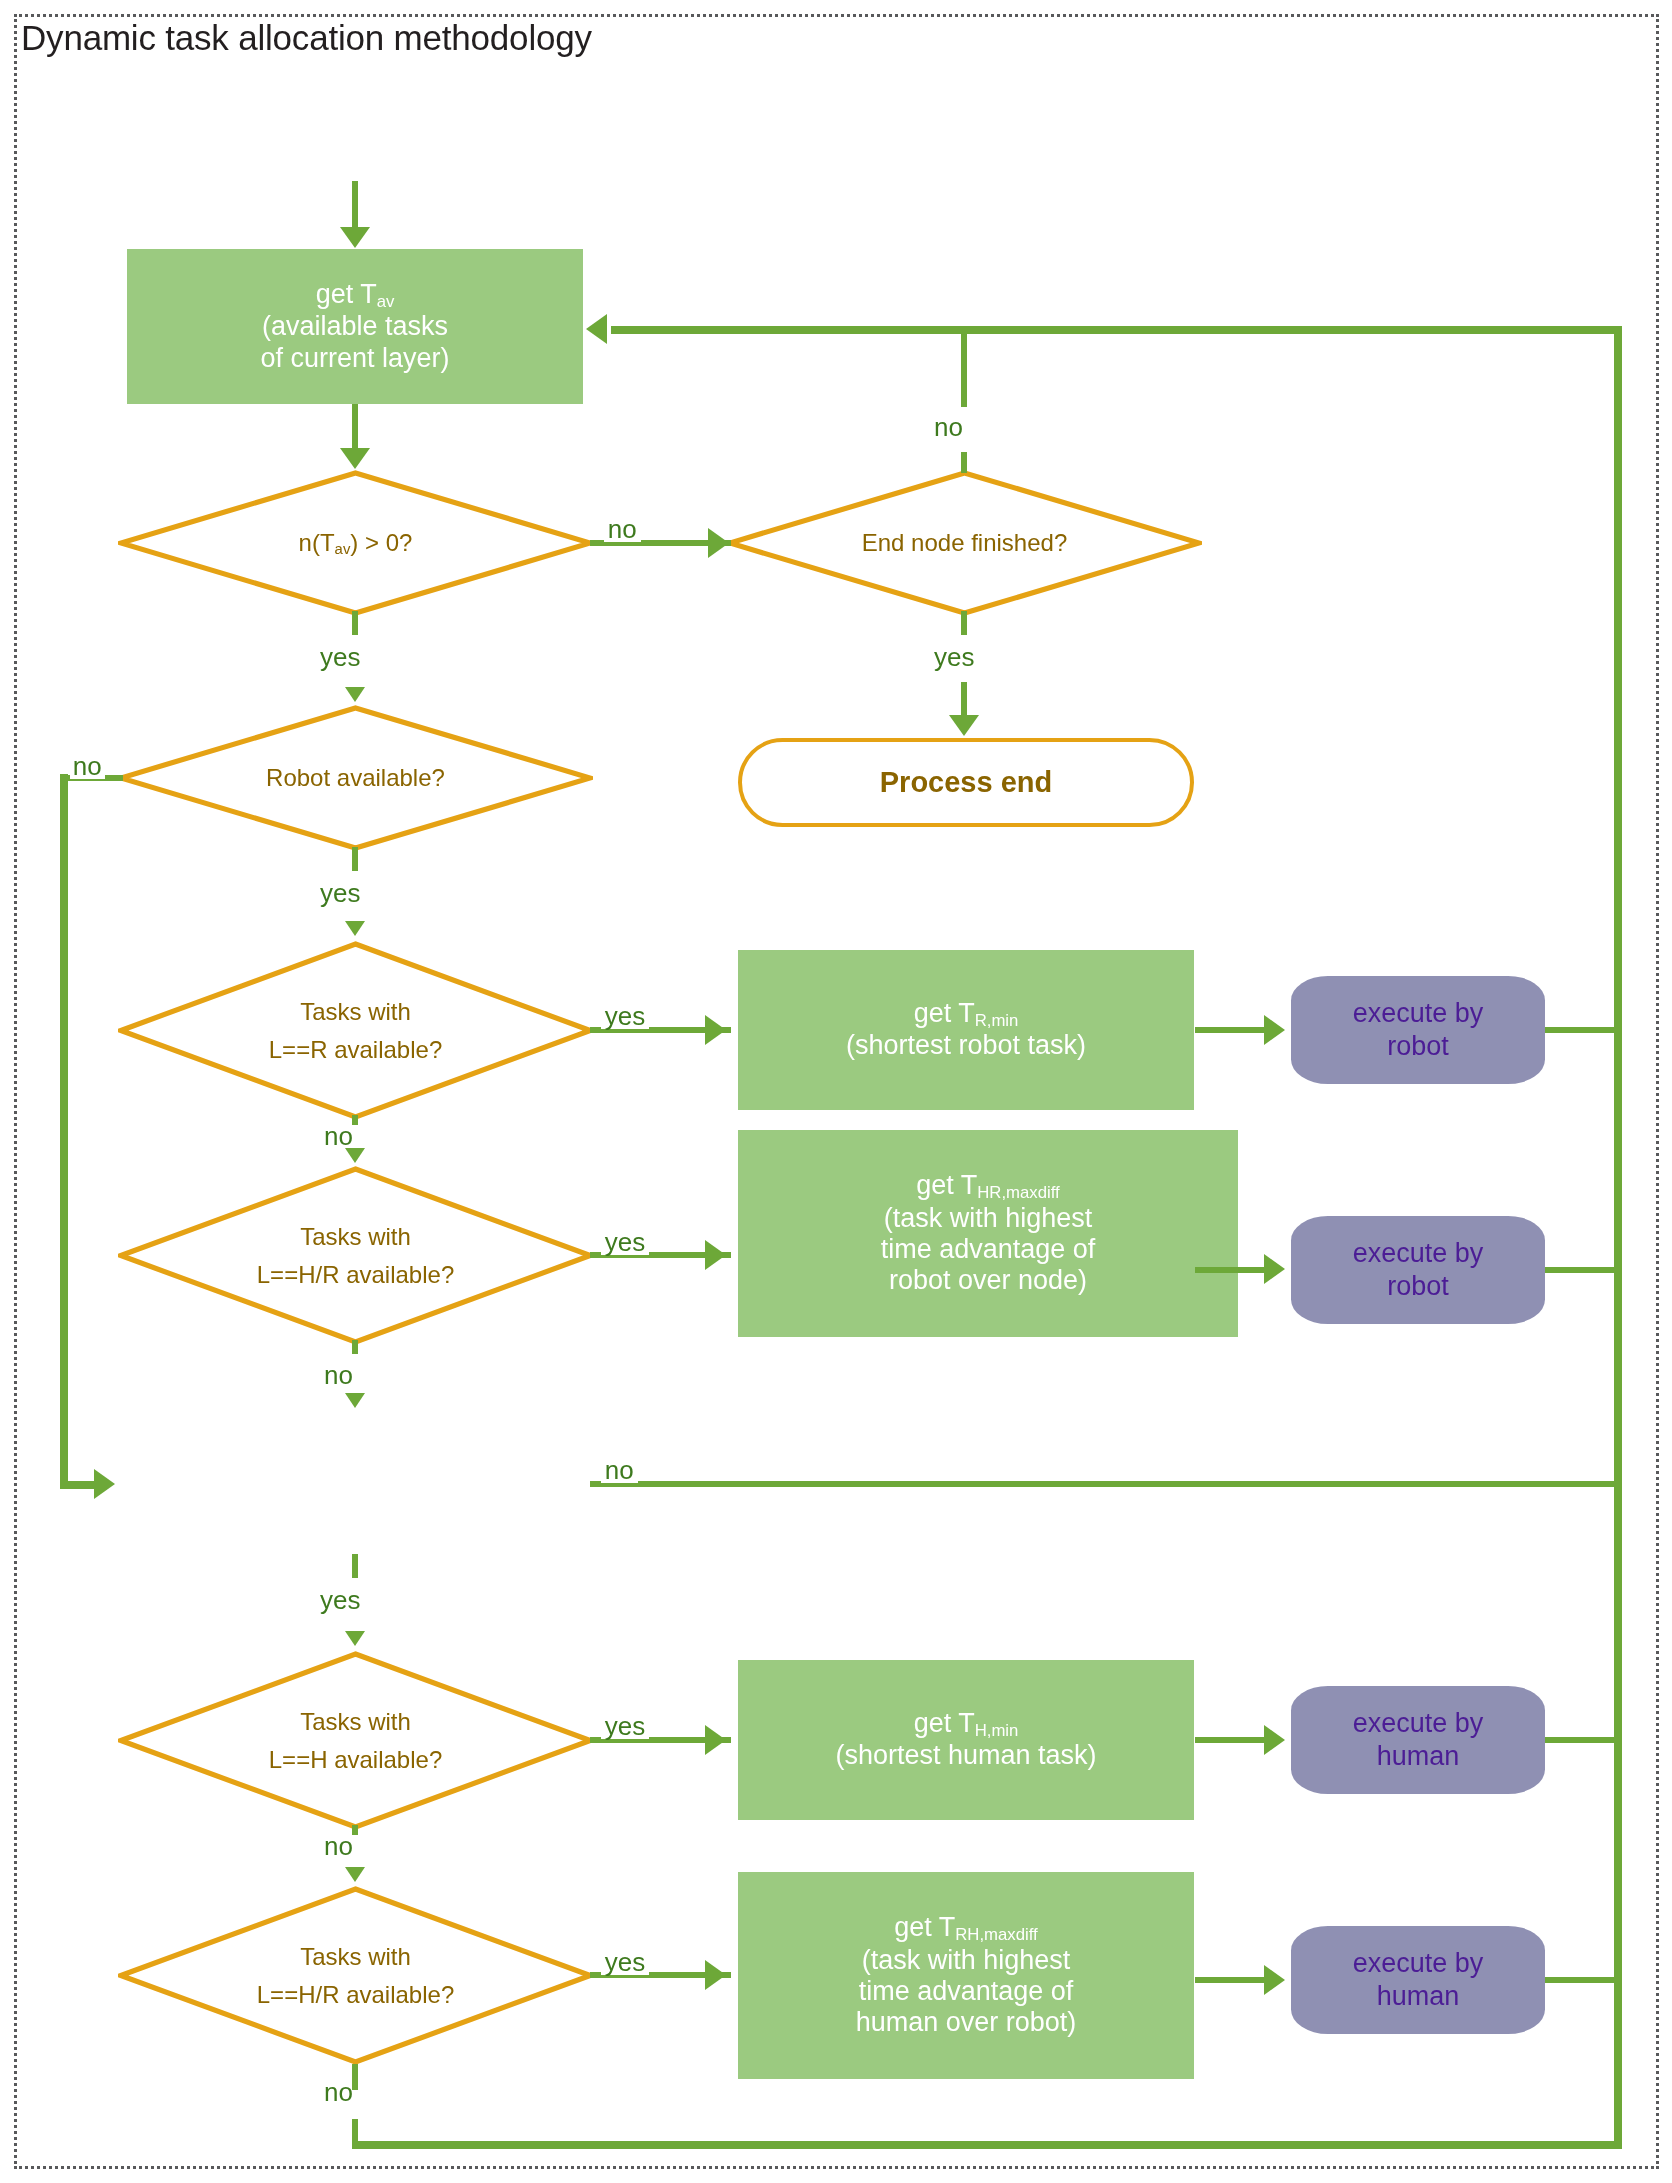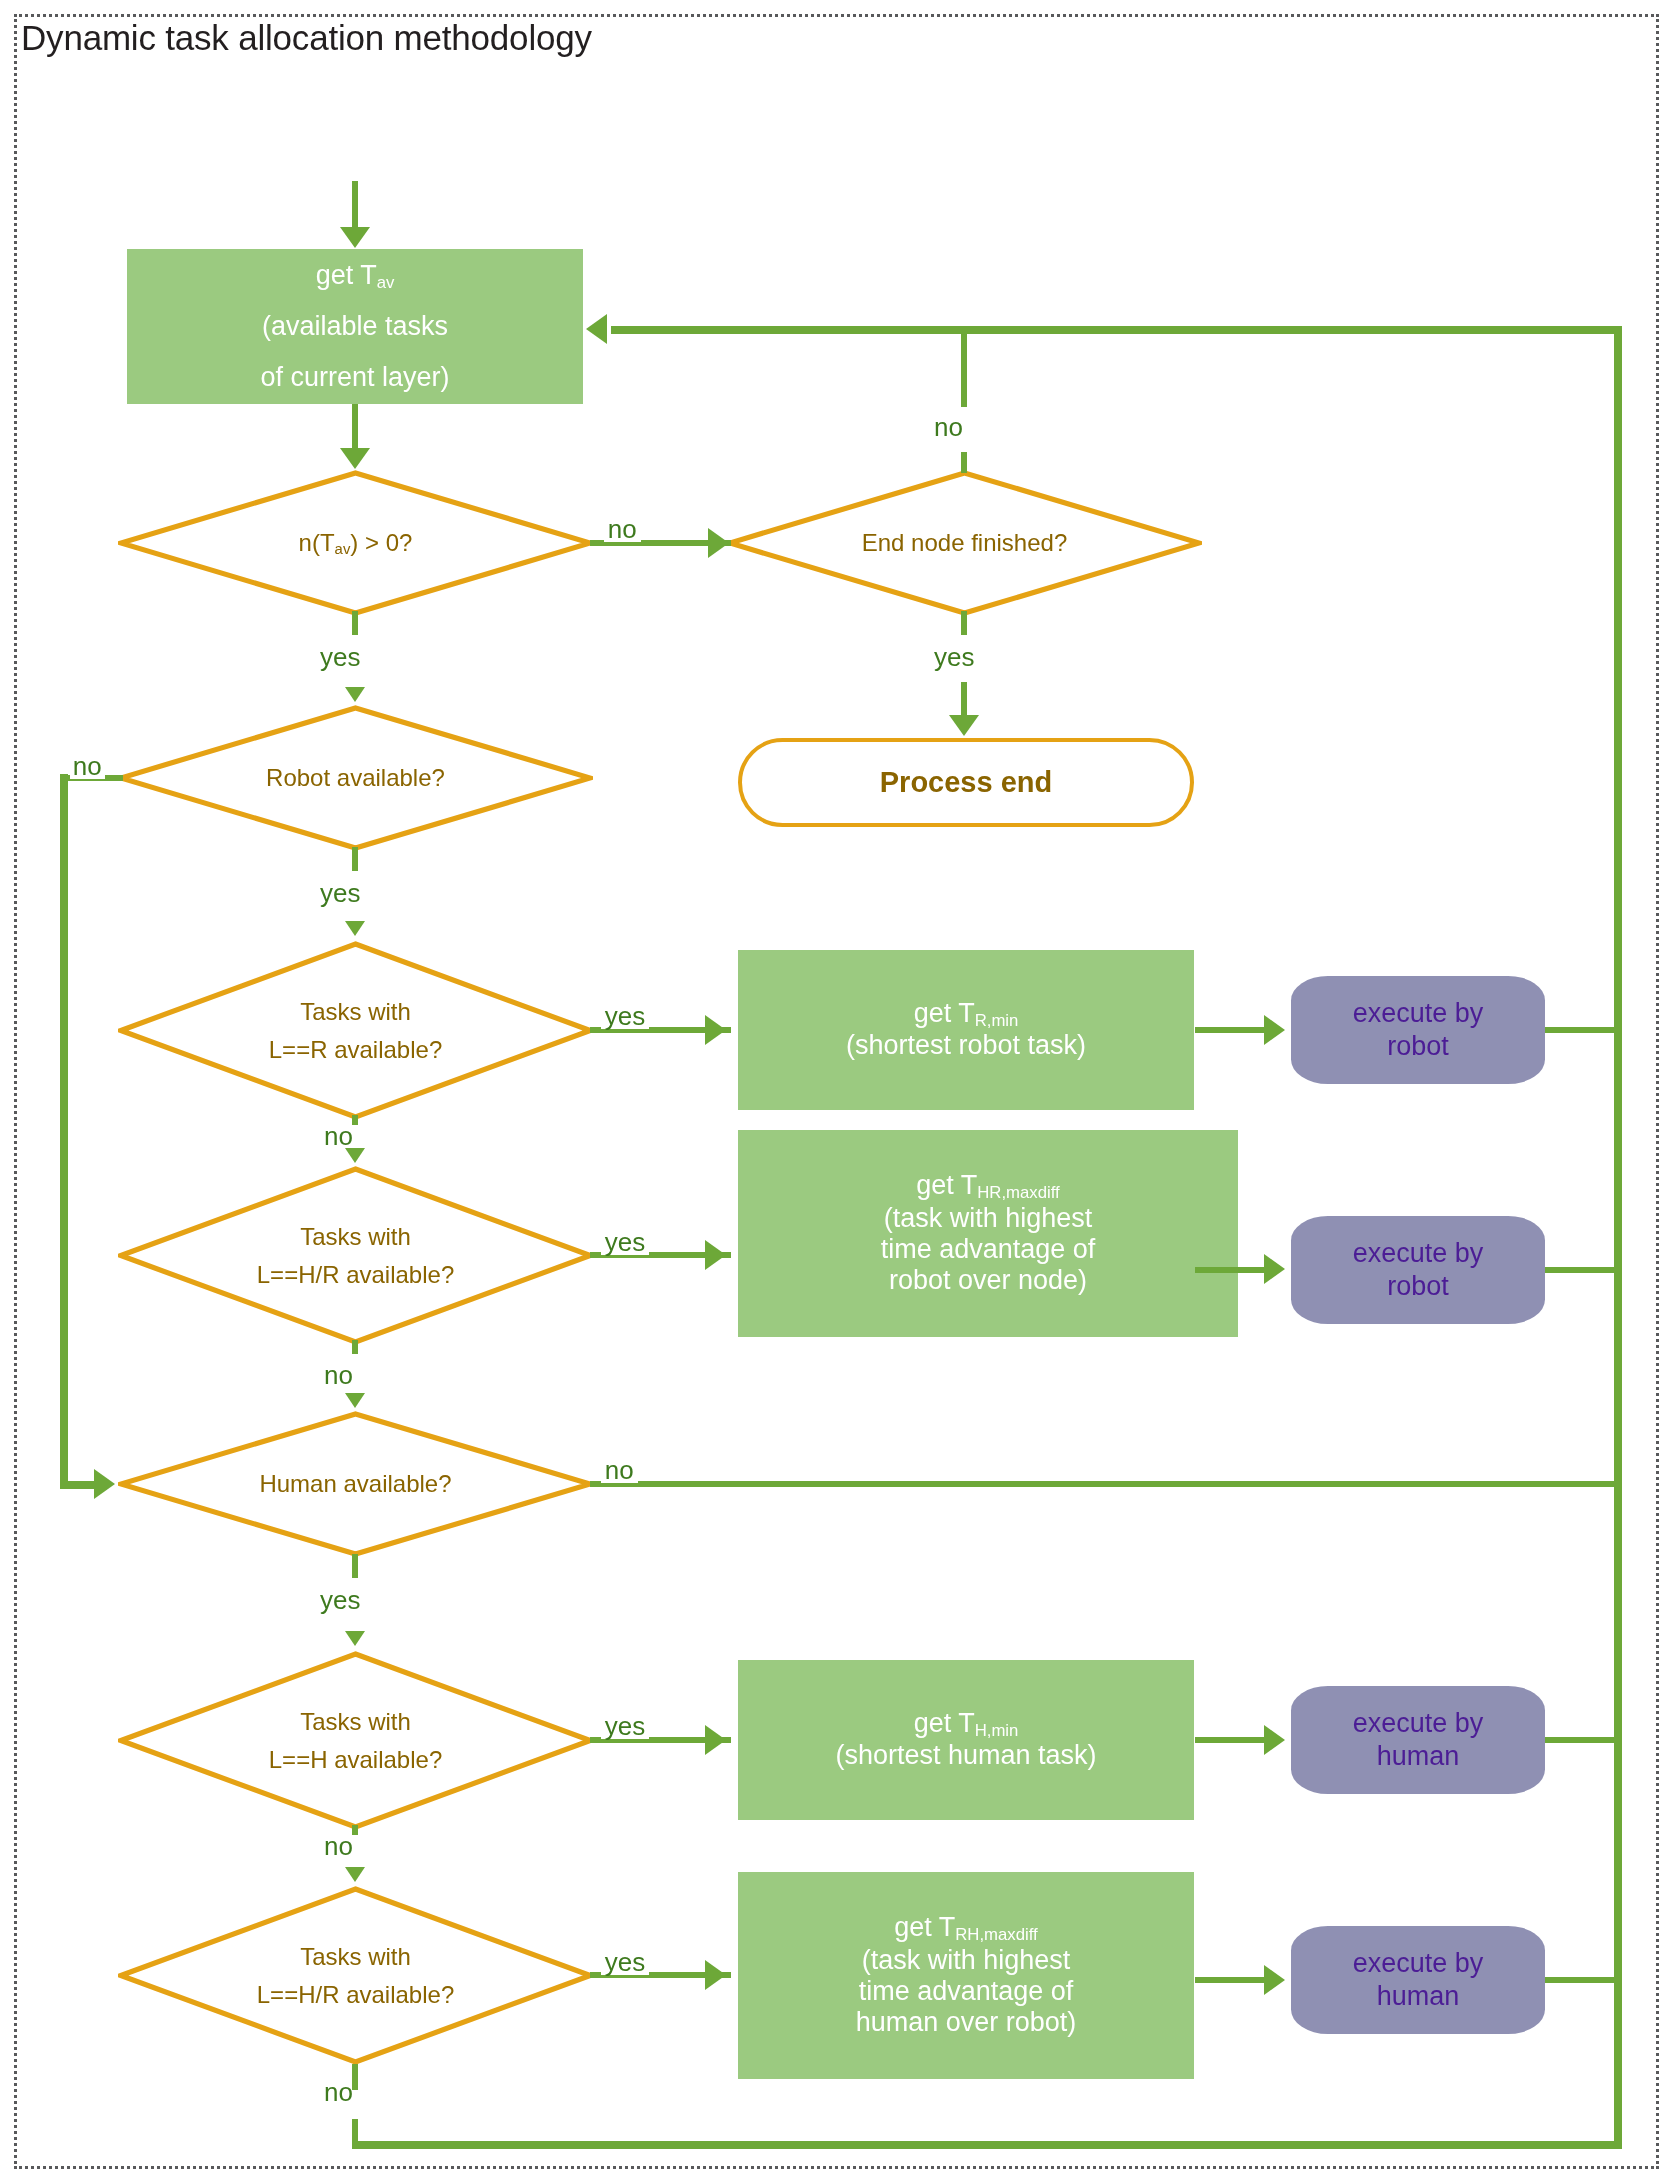--- a/index.html
+++ b/index.html
@@ -98,21 +98,21 @@
 </style>
 </head>
 <body>
 
 <div id="page">
   <div id="frame"></div>
 
   <div id="title">Dynamic task allocation methodology</div>
 
 
-  <div class="node process" style="left:127px;top:249px;width:456px;height:155px;gap:19px;">
+  <div class="node process" style="left:127px;top:249px;width:456px;height:155px;">
     <div>
       <span>get T</span><span class="sub">av</span>
     </div>
     <div class="ital">(available tasks</div>
     <div class="ital">of current layer)</div>
   </div>
 
   <div class="diamond" style="left:118px;top:470px;width:475px;height:146px;">
     <svg width="475" height="146" viewBox="0 0 1010 310">
       <polygon points="505,6 1004,155 505,304 6,155" fill="#ffffff" stroke="#E5A214" stroke-width="11"></polygon>
@@ -153,26 +153,20 @@
   <div class="diamond" style="left:118px;top:1166px;width:475px;height:179px;">
     <svg width="475" height="179" viewBox="0 0 1010 380">
       <polygon points="505,6 1004,190 505,374 6,190" fill="#ffffff" stroke="#E5A214" stroke-width="11"></polygon>
     </svg>
     <div class="dlabel">
       <div>Tasks with</div>
       <div>L==H/R available?</div>
     </div>
   </div>
 
-  <div class="diamond" style="left:118px;top:1411px;width:475px;height:146px;">
-    <svg width="475" height="146" viewBox="0 0 1010 310">
-      <polygon points="505,6 1004,155 505,304 6,155" fill="#ffffff" stroke="#E5A214" stroke-width="11"></polygon>
-    </svg>
-    <div class="dlabel">Human available?</div>
-  </div>
 
   <div class="diamond" style="left:118px;top:1651px;width:475px;height:179px;">
     <svg width="475" height="179" viewBox="0 0 1010 380">
       <polygon points="505,6 1004,190 505,374 6,190" fill="#ffffff" stroke="#E5A214" stroke-width="11"></polygon>
     </svg>
     <div class="dlabel">
       <div>Tasks with</div>
       <div>L==H available?</div>
     </div>
   </div>

